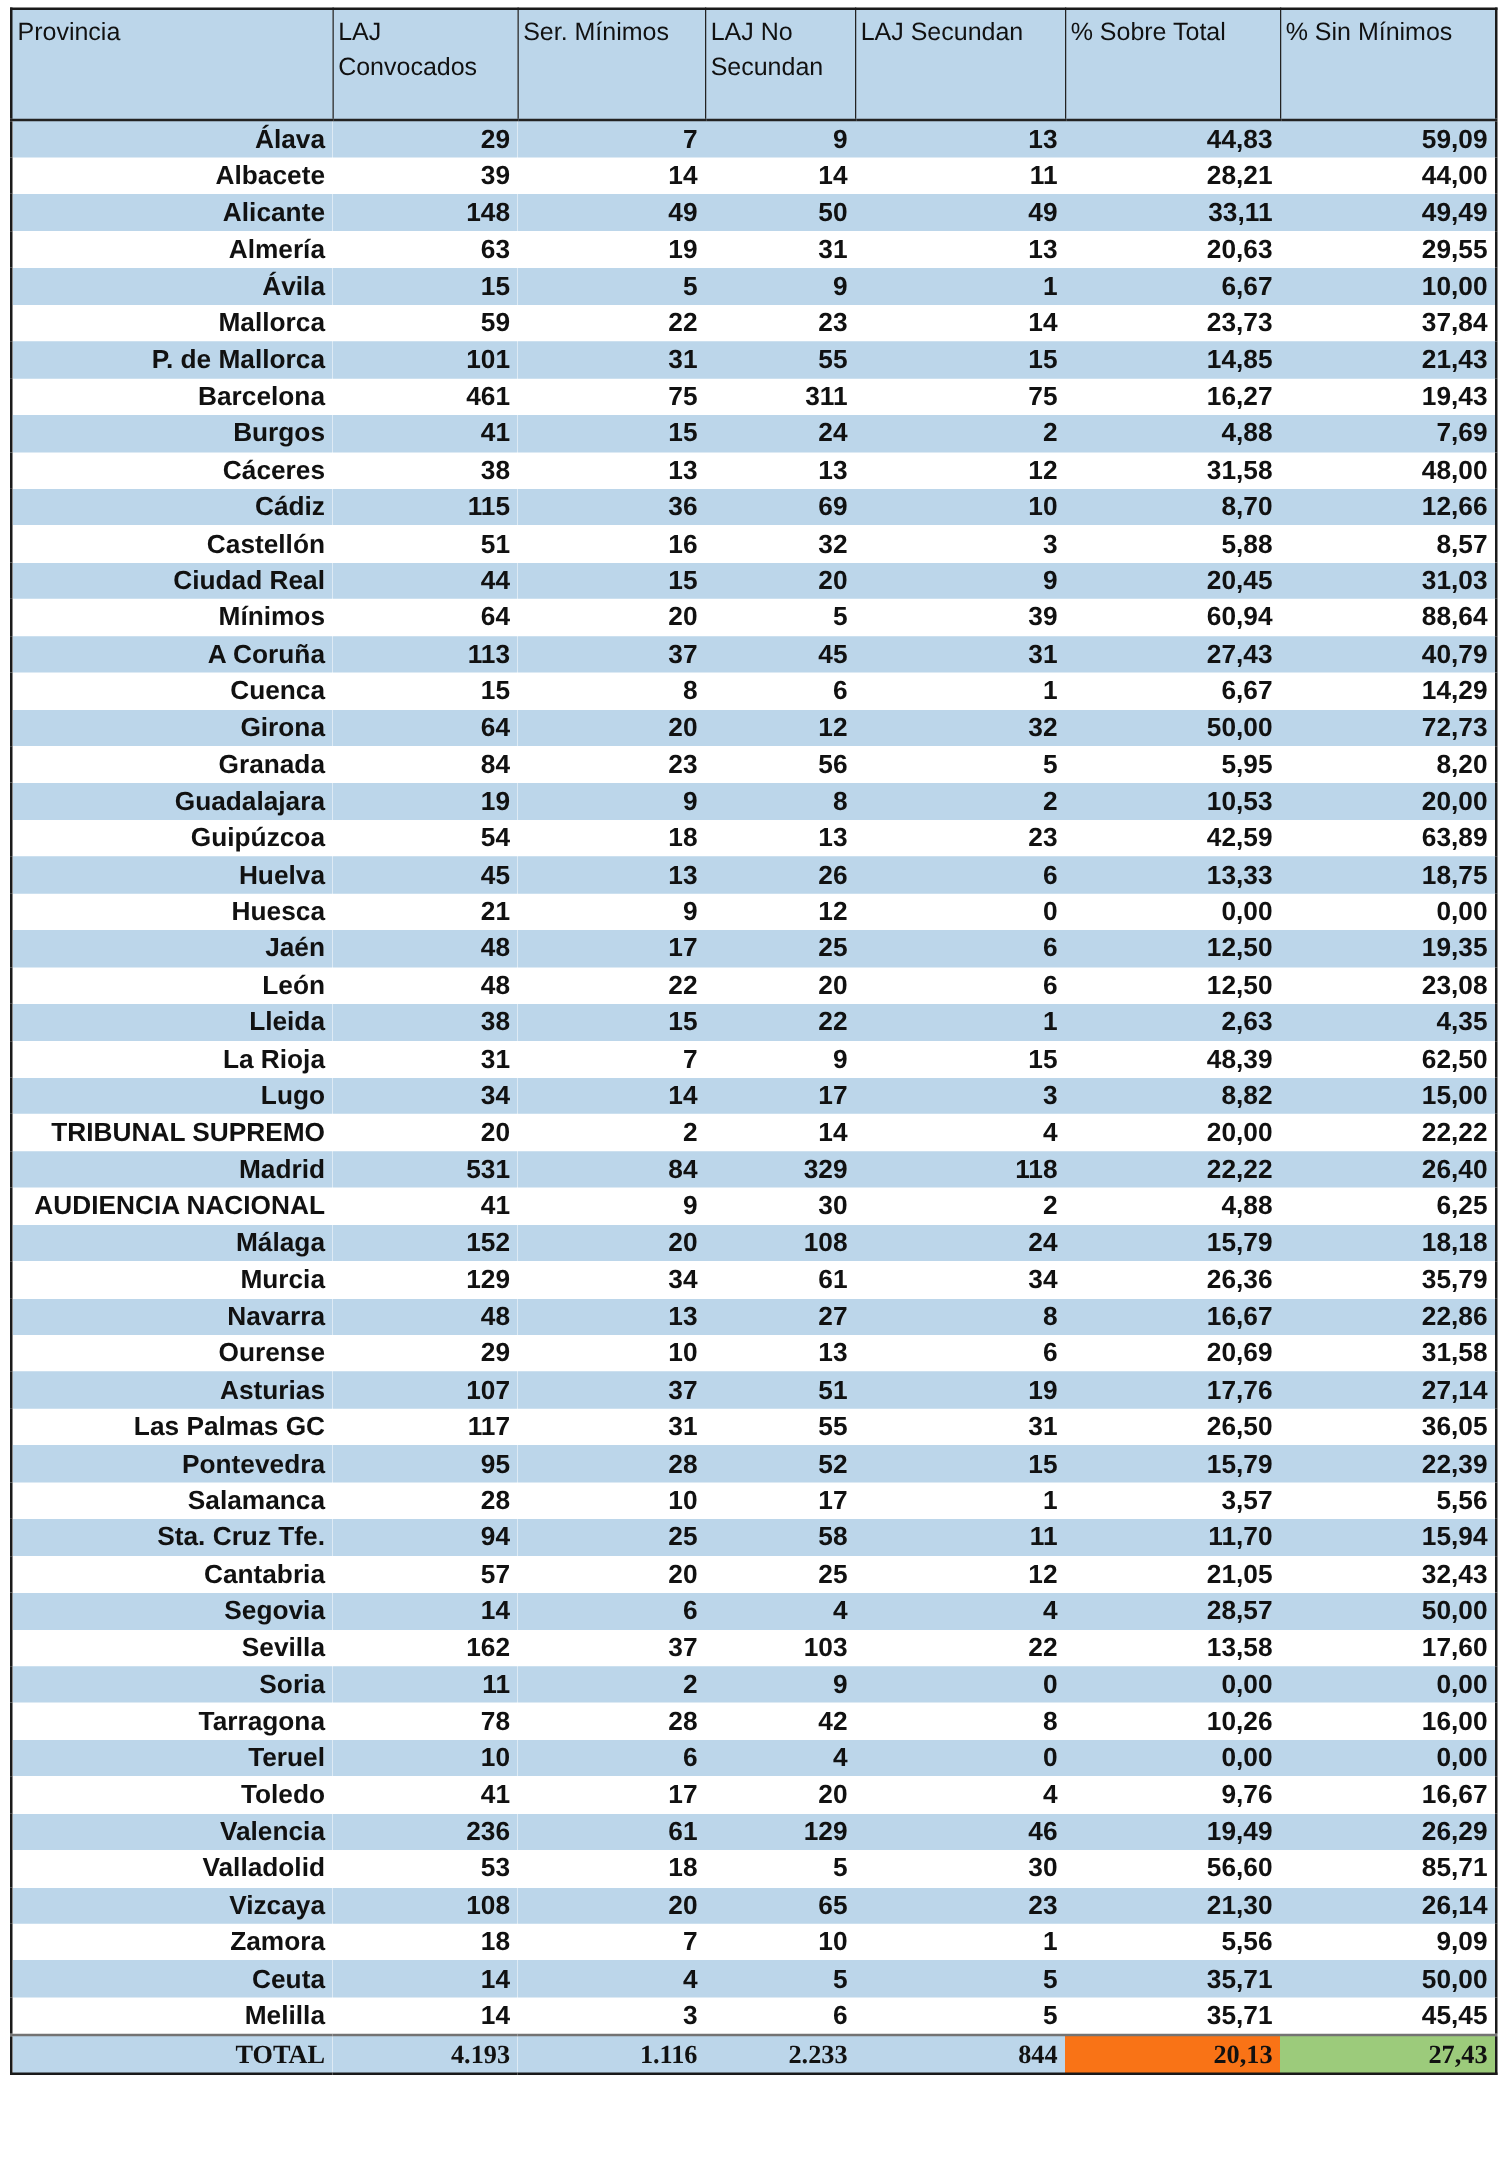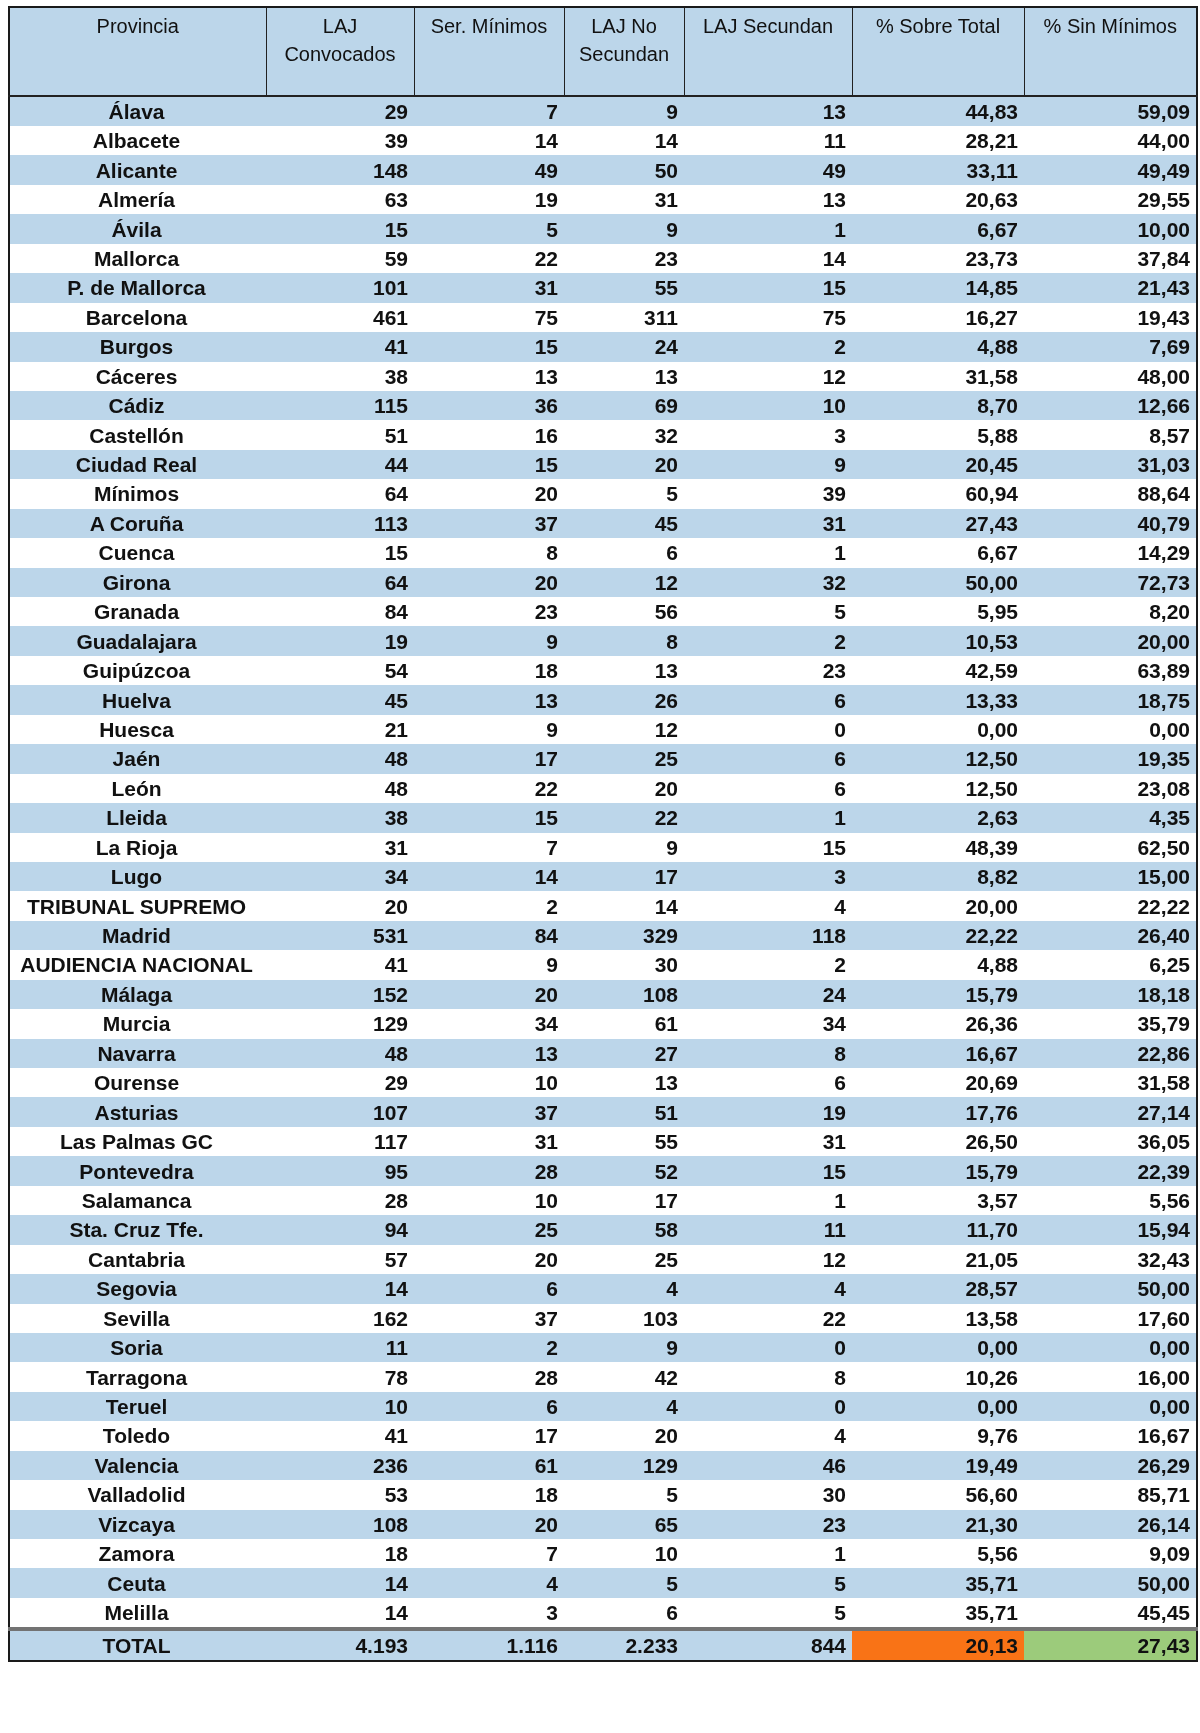--- a/index.html
+++ b/index.html
@@ -11,34 +11,34 @@
   }
   #sheet col.c0 { width: 257px; }
   #sheet col.c1 { width: 148px; }
   #sheet col.c2 { width: 150px; }
   #sheet col.c3 { width: 120px; }
   #sheet col.c4 { width: 168px; }
   #sheet col.c5 { width: 172px; }
   #sheet col.c6 { width: 173px; }
   #sheet thead th {
     background: #bcd6ea; color: #111; font-weight: normal; font-size: 20px;
-    text-align: center; vertical-align: top; padding: 4px 4px 0 4px; height: 89px;
+    text-align: left; vertical-align: top; padding: 4px 4px 0 4px; height: 89px;
     border-left: 1px solid #222; border-bottom: 2px solid #222; line-height: 28px;
     box-sizing: border-box;
   }
   #sheet thead th:first-child { border-left: none; }
   #sheet tbody td {
     height: 29.45px; padding: 0 6px; font-size: 21px; font-weight: bold; color: #111;
     text-align: right; white-space: nowrap; box-sizing: border-box; line-height: 29px;
     overflow: hidden;
   }
-  #sheet tbody td.name { text-align: center; padding-left: 3px; }
+  #sheet tbody td.name { text-align: right; padding-left: 3px; }
   #sheet tbody tr:nth-child(odd) td { background: #bcd6ea; }
   #sheet tbody tr:nth-child(even) td { background: #ffffff; }
-  #sheet tbody tr.total td { background: #bcd6ea; border-top: 4px solid #737373; }
+  #sheet tbody tr.total td { background: #bcd6ea; border-top: 2px solid #737373; font-family: Liberation Serif, serif; }
   #sheet tbody tr.total td.hl-yellow { background: #f97316; }
   #sheet tbody tr.total td.hl-green { background: #9ccb7b; }
 </style>
 </head>
 <body>
 
 <table id="sheet">
   <colgroup>
     <col class="c0">
       <col class="c1">

